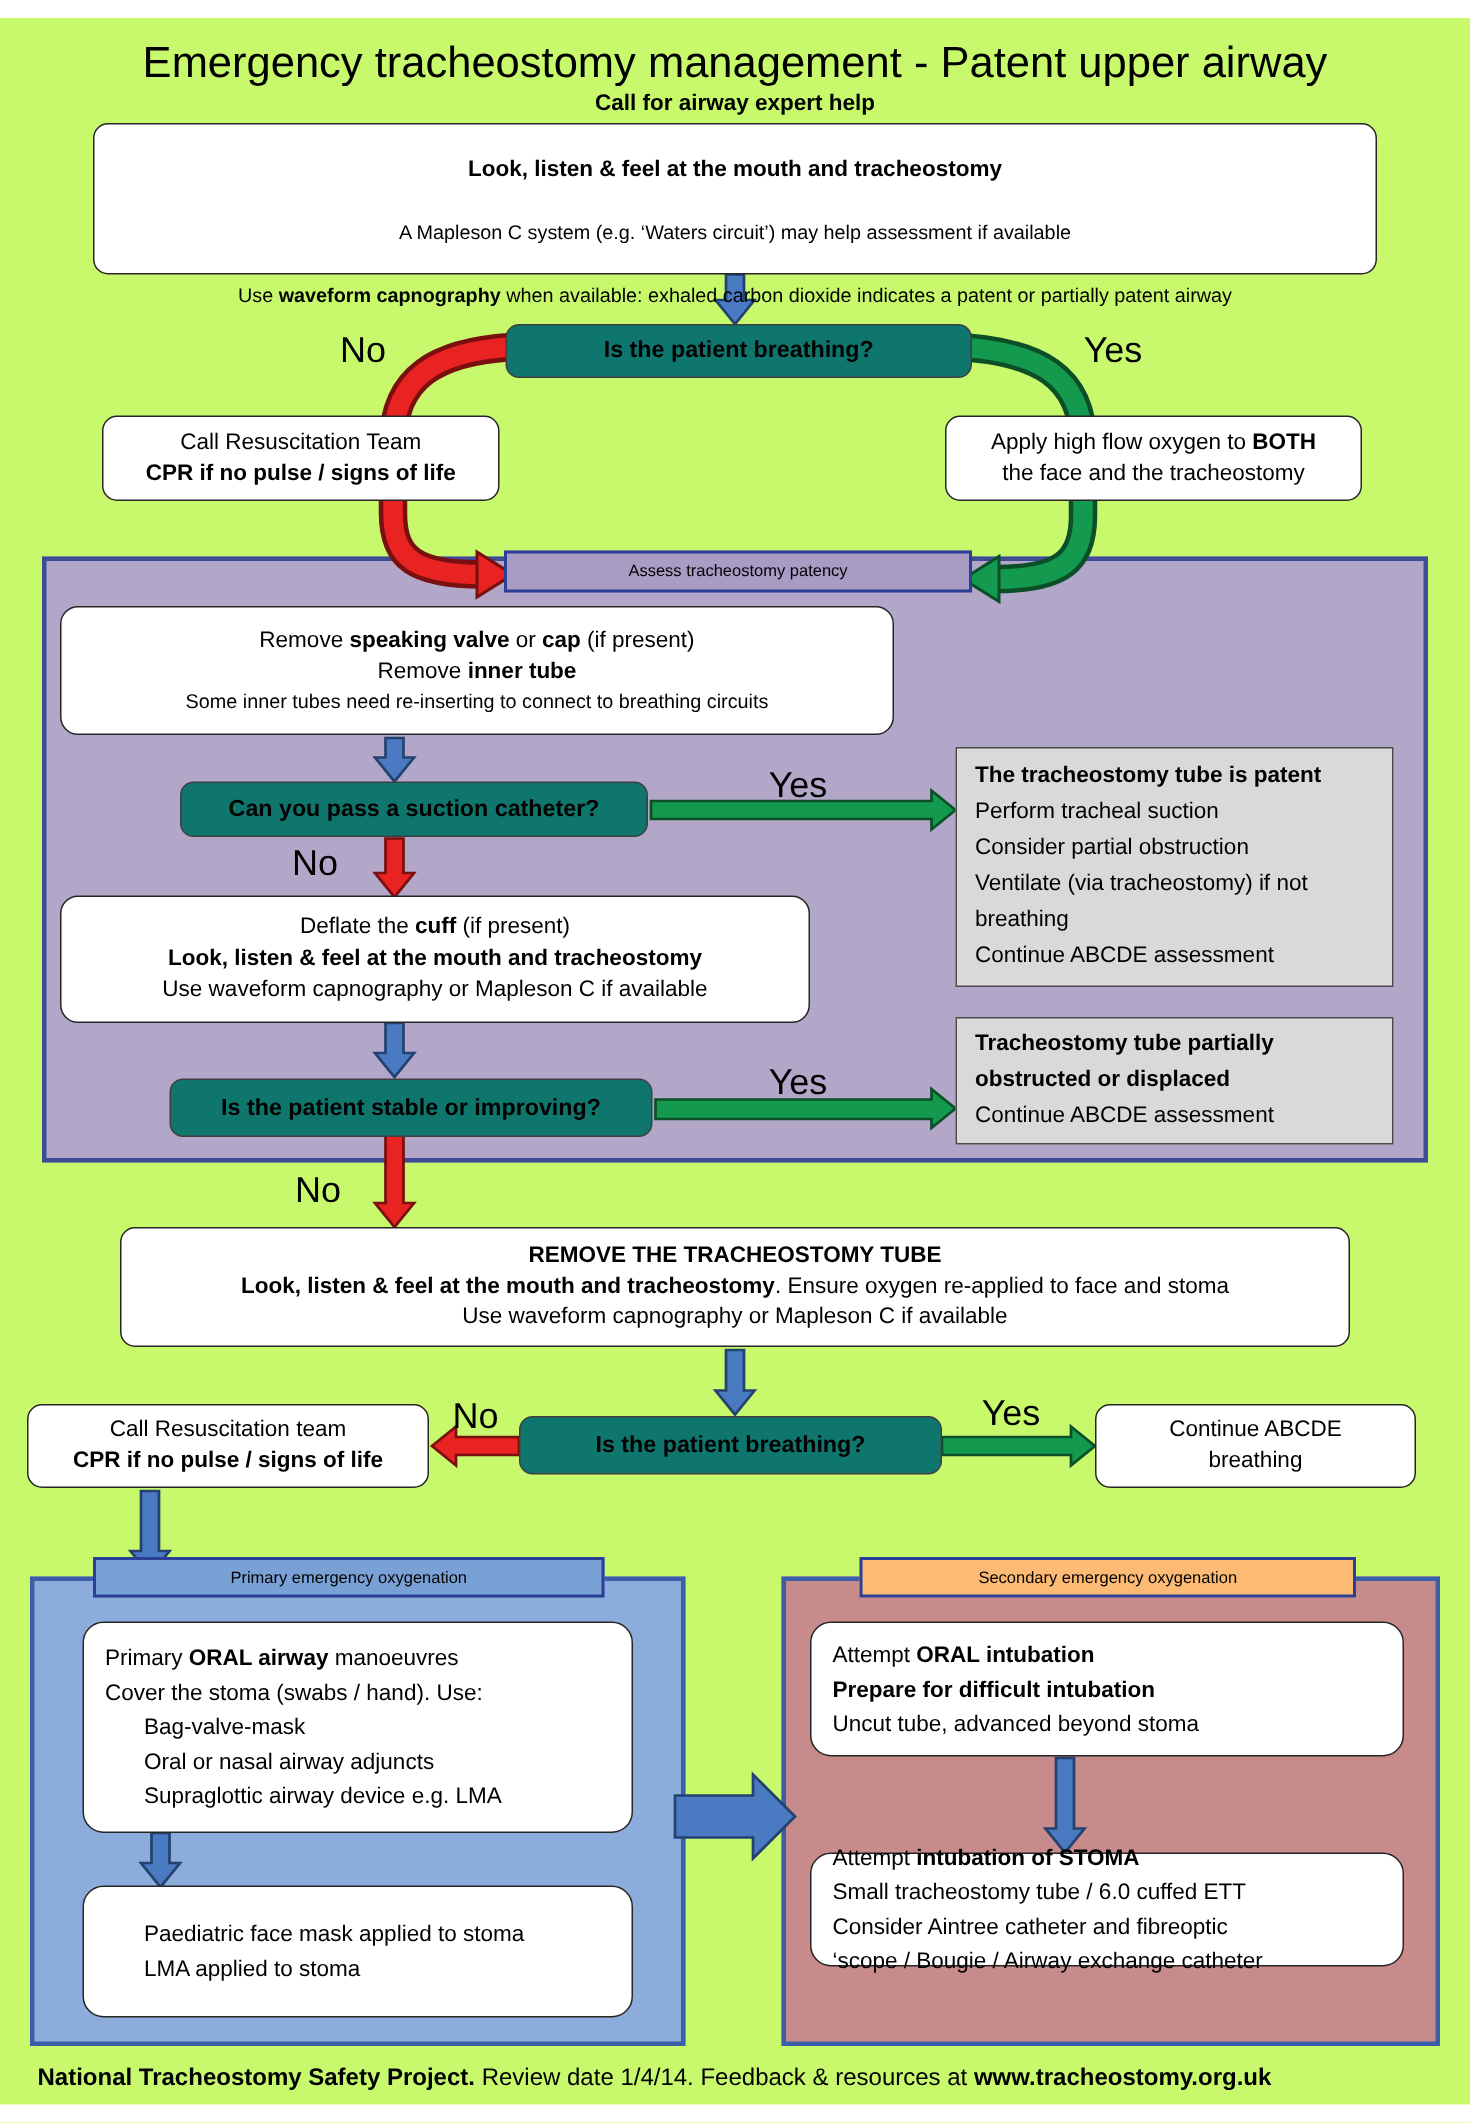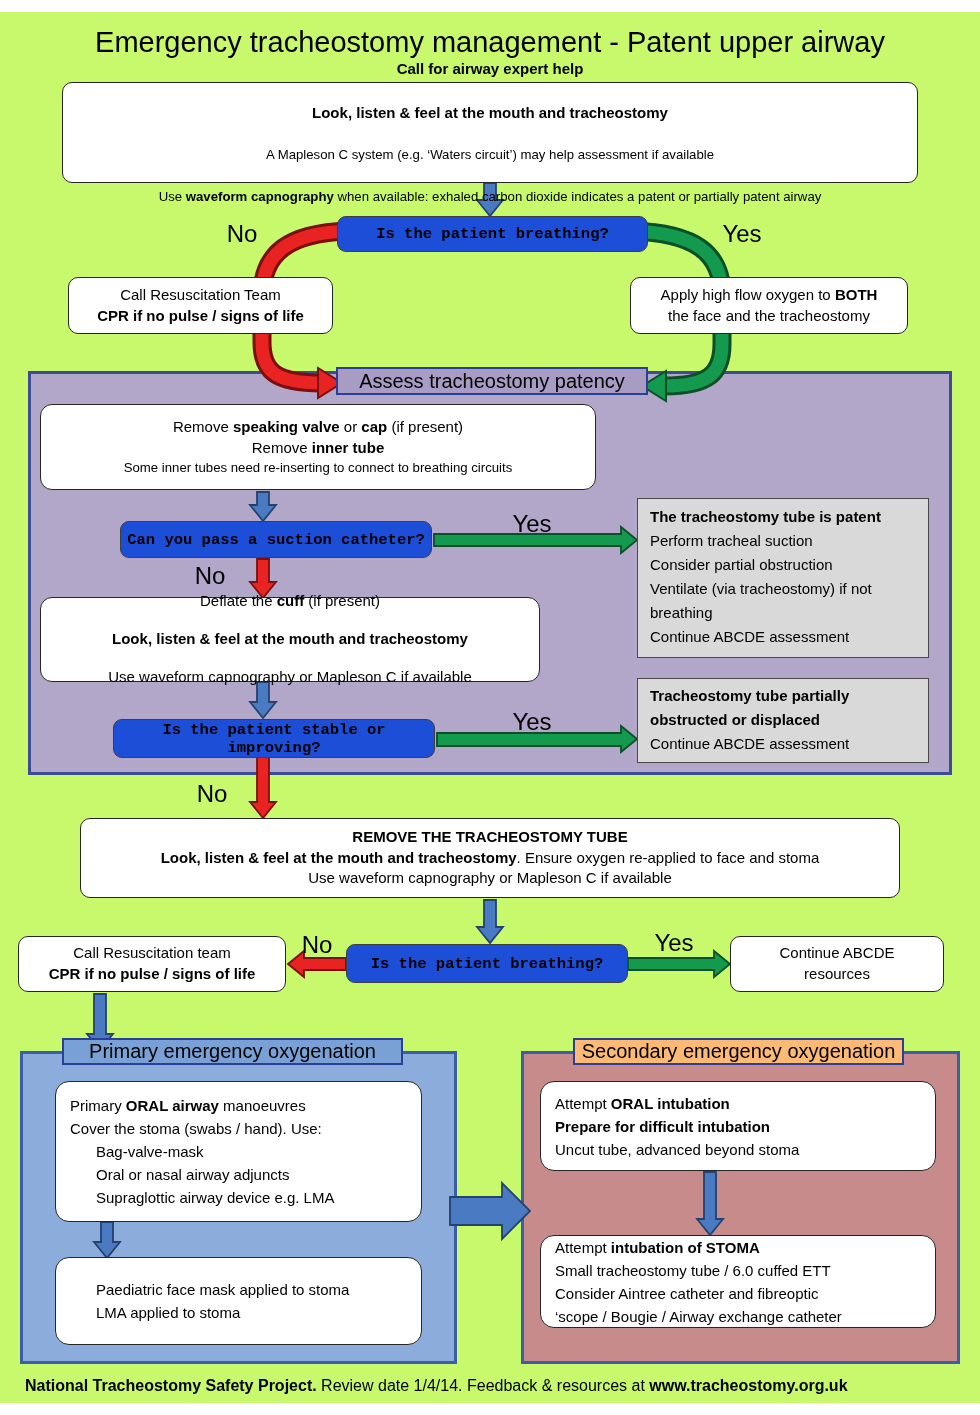--- a/index.html
+++ b/index.html
@@ -5,28 +5,28 @@
   * { margin:0; padding:0; box-sizing:border-box; }
   body { background:#ffffff; }
   #canvas { position:relative; width:980px; height:1415px; background:#c8f96c;
             font-family:"Liberation Sans", sans-serif; color:#000; overflow:hidden; }
   .strip { position:absolute; left:0; width:100%; background:#ffffff; z-index:0; }
   #title { position:absolute; top:26px; left:0; width:100%; text-align:center;
            font-size:29px; z-index:3; }
   svg.arrows { position:absolute; left:0; top:0; z-index:2; }
   .panel { position:absolute; z-index:1; border:3px solid #3a53a4; }
   .panel-header { position:absolute; z-index:3; border:2px solid #2b3f96; display:flex;
-                  align-items:center; justify-content:center; font-size:20px; }
+                  align-items:center; justify-content:center; font-size:11px; }
   .box { position:absolute; z-index:3; background:#fff; border:1.6px solid #262626;
          border-radius:12px; display:flex; flex-direction:column; justify-content:center;
          text-align:center; font-size:15px; line-height:1.38; padding:4px 10px; }
   .box.leftbox { text-align:left; padding:8px 14px; line-height:23px; border-radius:14px; }
-  .qbox { position:absolute; z-index:3; background:#1d4ed8; border:1.6px solid #3f3f3f;
+  .qbox { position:absolute; z-index:3; background:#0f766e; border:1.6px solid #3f3f3f;
           border-radius:9px; display:flex; align-items:center; justify-content:center;
-          text-align:center; font-weight:bold; font-size:15.5px;font-family:Liberation Mono, monospace; }
+          text-align:center; font-weight:bold; font-size:15.5px; }
   .graybox { position:absolute; z-index:3; background:#d9d9d9; border:1.4px solid #4a4a4a;
              font-size:15px; line-height:24px; padding:6px 12px; text-align:left; }
   .lbl { position:absolute; z-index:4; font-size:24px; text-align:center; }
   .small { font-size:13.2px; }
   .indent { padding-left:26px; }
   #footer { position:absolute; left:25px; top:1377px; width:935px; font-size:16px; z-index:3; }
 </style>
 </head>
 <body>
 
@@ -139,21 +139,21 @@
   <div class="lbl" style="left:180px; top:562px; width:60px;">No</div>
 
   <div class="graybox" style="left:637px; top:498px; width:292px; height:160px;">
     <b style="display:block;">The tracheostomy tube is patent</b>
     <div>Perform tracheal suction</div>
     <div>Consider partial obstruction</div>
     <div>Ventilate (via tracheostomy) if not breathing</div>
     <div>Continue ABCDE assessment</div>
   </div>
 
-  <div class="box" style="left:40px; top:597px; width:500px; height:85px;gap:17px;">
+  <div class="box" style="left:40px; top:597px; width:500px; height:85px;">
     <div><span>Deflate the </span><b>cuff</b><span> (if present)</span></div>
     <div><b>Look, listen &amp; feel at the mouth and tracheostomy</b></div>
     <div><span>Use waveform capnography or Mapleson C if available</span></div>
   </div>
 
   <div class="qbox" style="left:113px; top:719px; width:322px; height:39px;">
     <span>Is the patient stable or improving?</span>
   </div>
 
   <div class="lbl" style="left:502px; top:708px; width:60px;">Yes</div>
@@ -177,21 +177,21 @@
   <div class="lbl" style="left:291px; top:931px; width:52px;">No</div>
   <div class="lbl" style="left:644px; top:929px; width:60px;">Yes</div>
 
   <div class="box" style="left:18px; top:936px; width:268px; height:56px; border-radius:10px;">
     <div><span>Call Resuscitation team</span></div>
     <div><b>CPR if no pulse / signs of life</b></div>
   </div>
 
   <div class="box" style="left:730px; top:936px; width:214px; height:56px; border-radius:10px;">
     <div><span>Continue ABCDE</span></div>
-    <div><span>resources</span></div>
+    <div><span>breathing</span></div>
   </div>
 
   <div class="panel-header" style="left:62px; top:1038px; width:341px; height:27px; background:#79a1d6;">
     <span>Primary emergency oxygenation</span>
   </div>
 
   <div class="box leftbox" style="left:55px; top:1081px; width:367px; height:141px;">
     <div><span>Primary </span><b>ORAL airway</b><span> manoeuvres</span></div>
     <div><span>Cover the stoma (swabs / hand). Use:</span></div>
     <div class="indent">Bag-valve-mask</div>
@@ -207,21 +207,21 @@
   <div class="panel-header" style="left:573px; top:1038px; width:331px; height:27px; background:#fdba74;">
     <span>Secondary emergency oxygenation</span>
   </div>
 
   <div class="box leftbox" style="left:540px; top:1081px; width:396px; height:90px;">
     <div><span>Attempt </span><b>ORAL intubation</b></div>
     <div><b>Prepare for difficult intubation</b></div>
     <div><span>Uncut tube, advanced beyond stoma</span></div>
   </div>
 
-  <div class="box leftbox" style="left:540px; top:1235px; width:396px; height:93px;">
+  <div class="box leftbox" style="left:540px; top:1235px; width:396px; height:76px;">
     <div><span>Attempt </span><b>intubation of STOMA</b></div>
     <div>Small tracheostomy tube / 6.0 cuffed ETT</div>
     <div>Consider Aintree catheter and fibreoptic</div>
     <div>‘scope / Bougie / Airway exchange catheter</div>
   </div>
 
   <div id="footer">
     <b>National Tracheostomy Safety Project.</b><span> Review date 1/4/14. Feedback &amp; resources at </span><b>www.tracheostomy.org.uk</b>
   </div>
 

